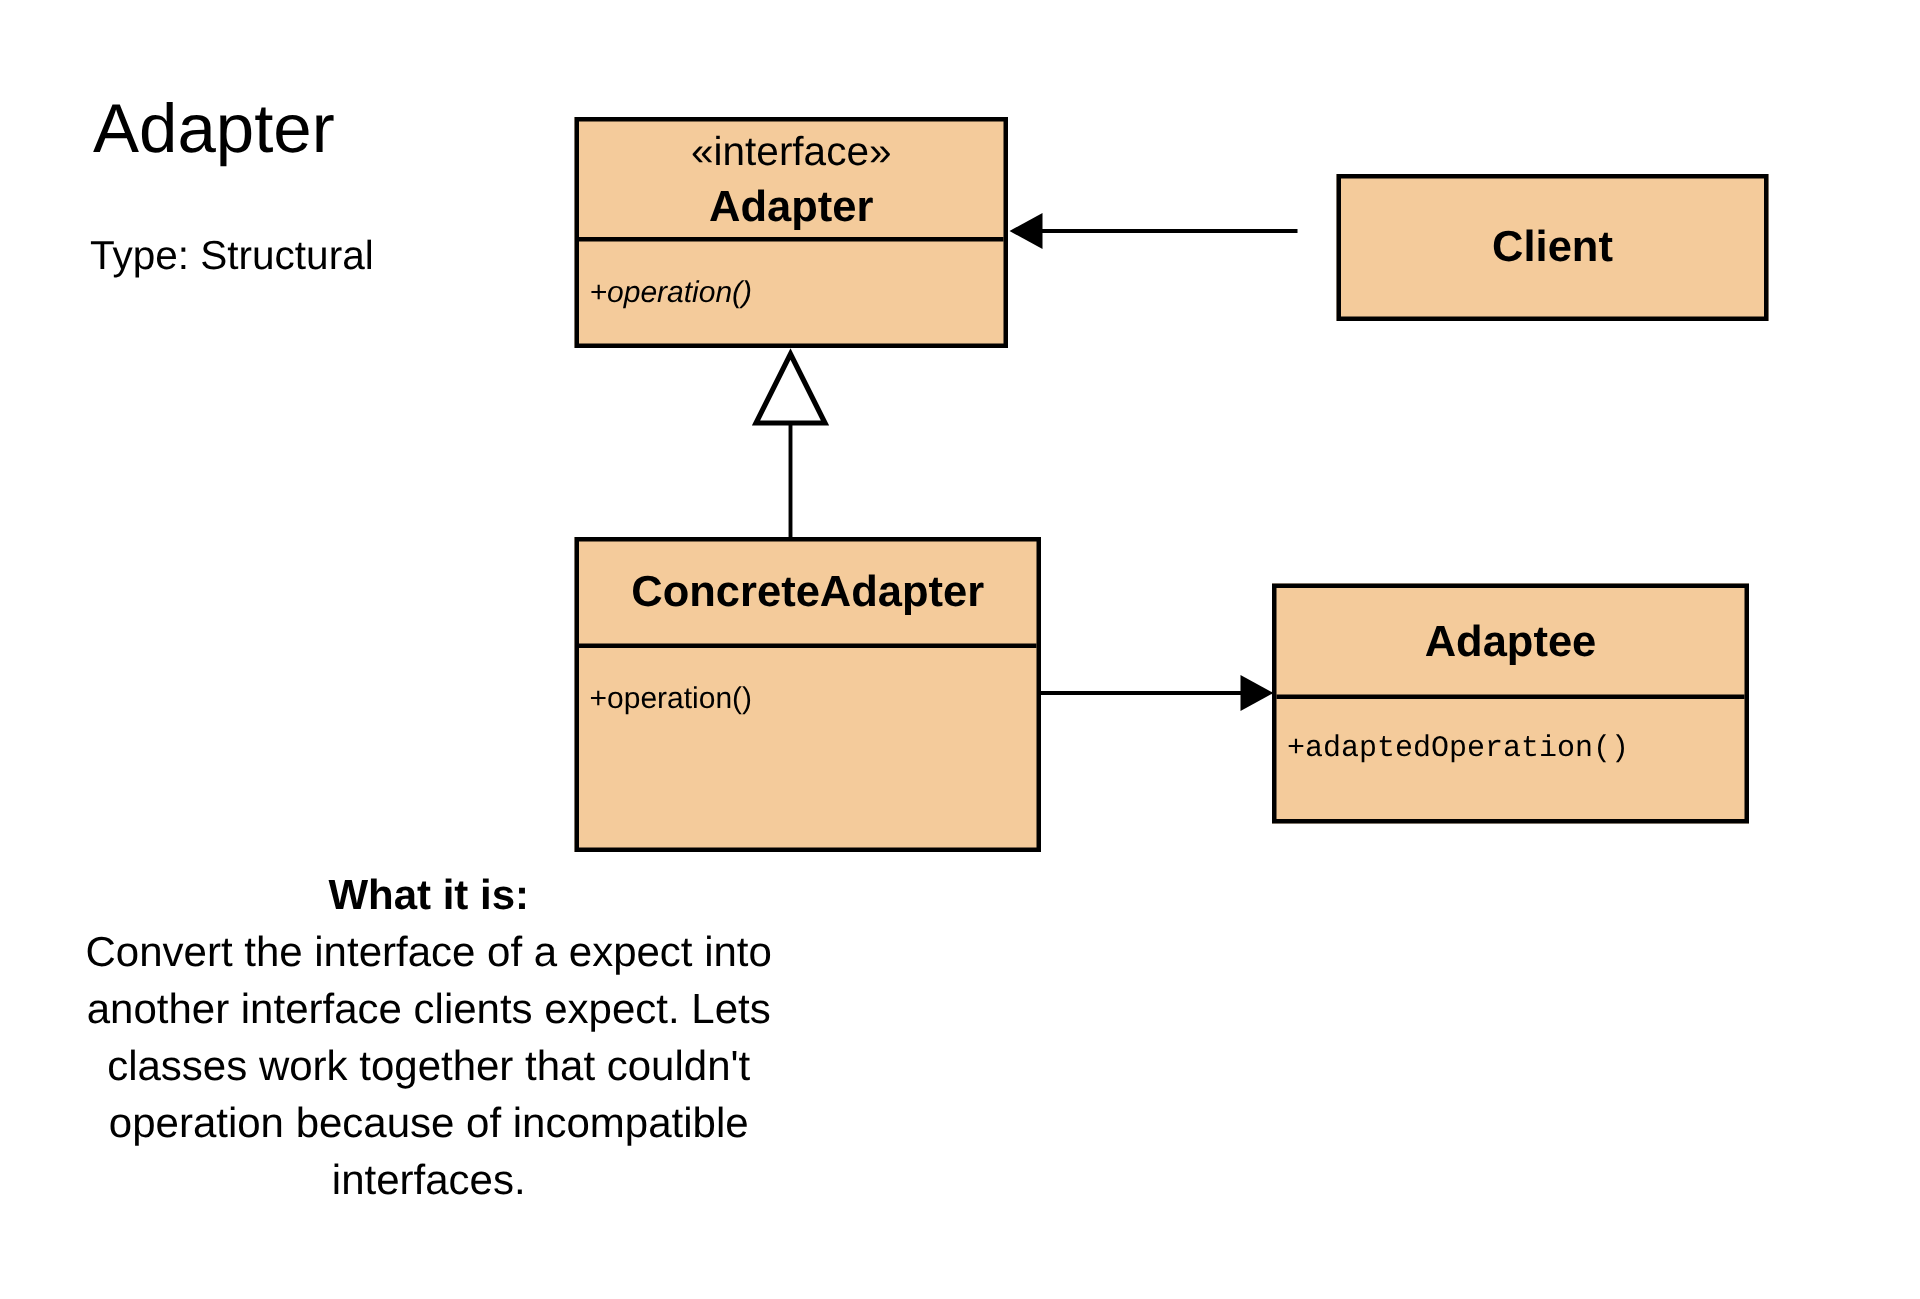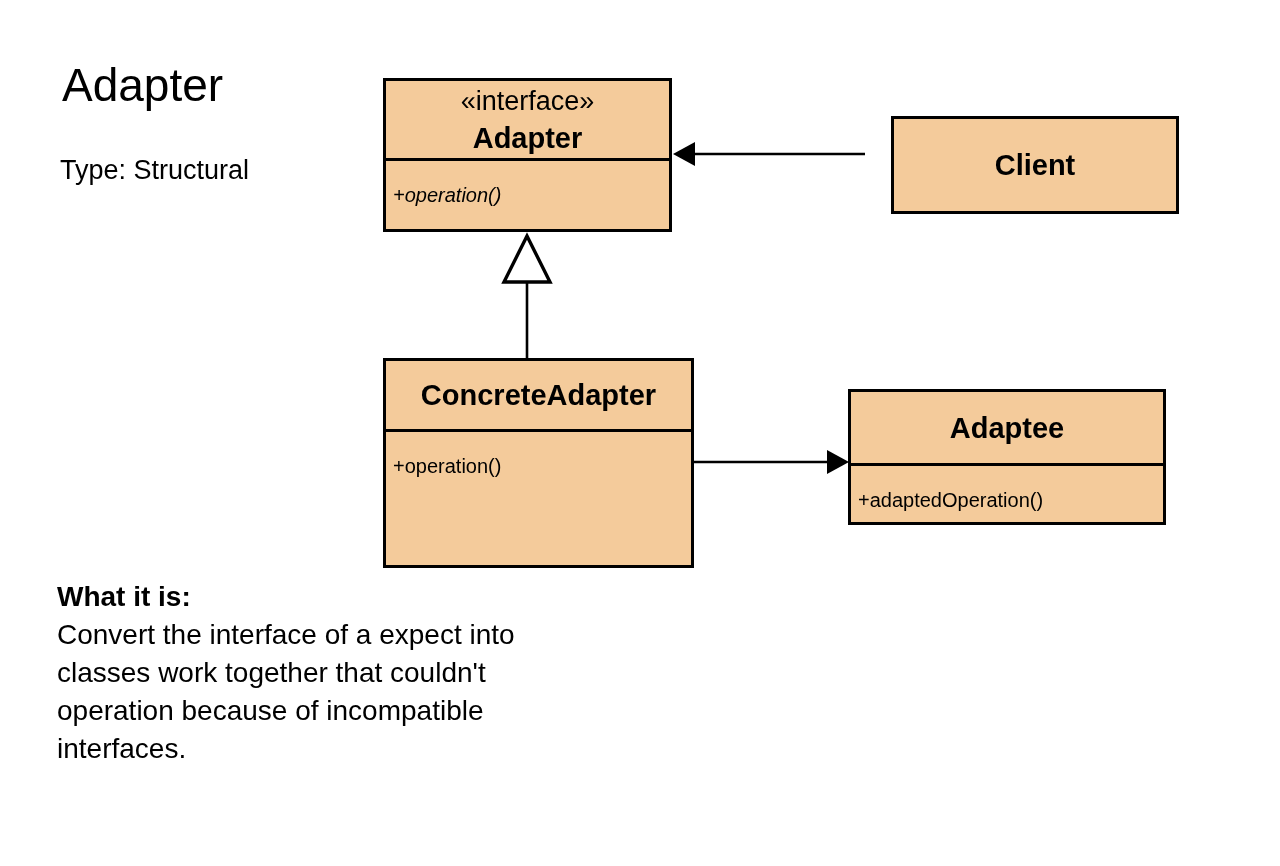--- a/index.html
+++ b/index.html
@@ -79,30 +79,31 @@
   .box-adapter-interface .compartment { flex: 1; }
 
   .box-client { left: 891px; top: 116px; width: 288px; height: 98px; justify-content: center; }
   .box-client .uml-head { flex: 1; }
 
   .box-concrete-adapter { left: 383px; top: 358px; width: 311px; height: 210px; }
   .box-concrete-adapter .uml-head { height: 71px; }
   .box-concrete-adapter .comp-attr { height: 65px; }
   .box-concrete-adapter .comp-op { flex: 1; }
 
-  .box-adaptee { left: 848px; top: 389px; width: 318px; height: 136px; }
+  .box-adaptee { left: 848px; top: 389px; width: 318px; height: 160px; }
   .box-adaptee .uml-head { height: 74px; }
-  .box-adaptee .compartment { flex: 1; }
+  .box-adaptee .compartment { flex: 1; font-family: Liberation Mono, monospace; }
 
   
   .description {
     position: absolute;
     left: 57px; top: 578px;
     font-size: 28px;
     line-height: 38px;
+    text-align: center;
   }
   .desc-heading { font-weight: 700; }
 </style>
 </head>
 <body>
 
 <div class="canvas">
 
   <div class="page-title">Adapter</div>
 
@@ -150,18 +151,19 @@
   <div class="uml-class box-adaptee">
     <div class="uml-head with-sep">
       <div class="cname">Adaptee</div>
     </div>
     <div class="compartment">+adaptedOperation()</div>
   </div>
 
   <div class="description">
     <div class="desc-heading">What it is:</div>
     <div class="desc-line">Convert the interface of a expect into</div>
+    <div class="desc-line">another interface clients expect. Lets</div>
     <div class="desc-line">classes work together that couldn't</div>
     <div class="desc-line">operation because of incompatible</div>
     <div class="desc-line">interfaces.</div>
   </div>
 
 </div>
 
 </body></html>

